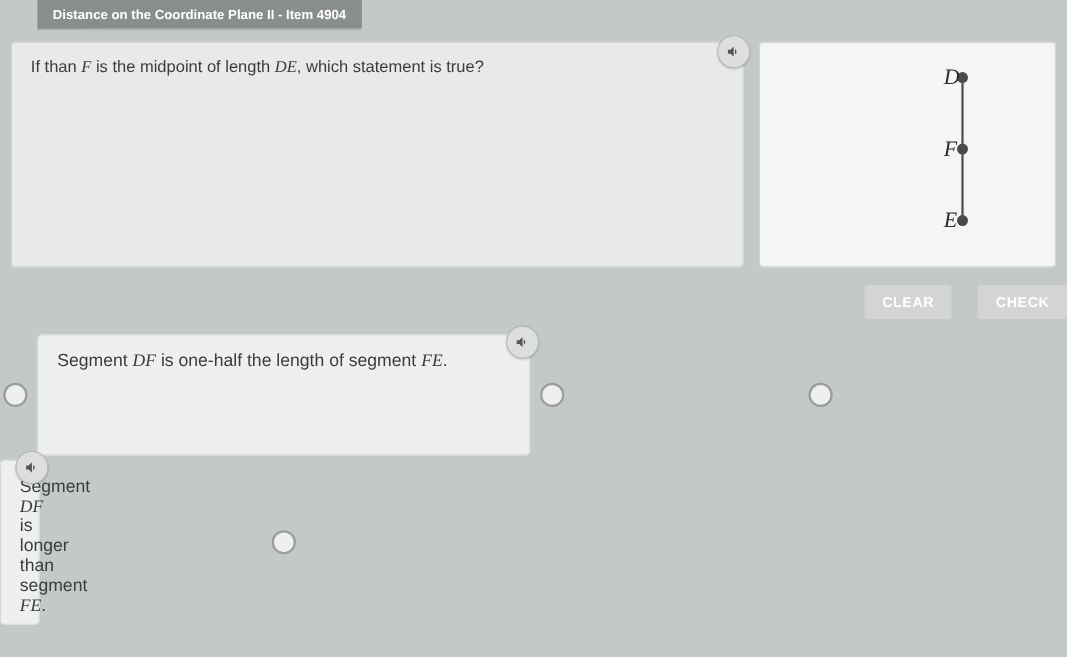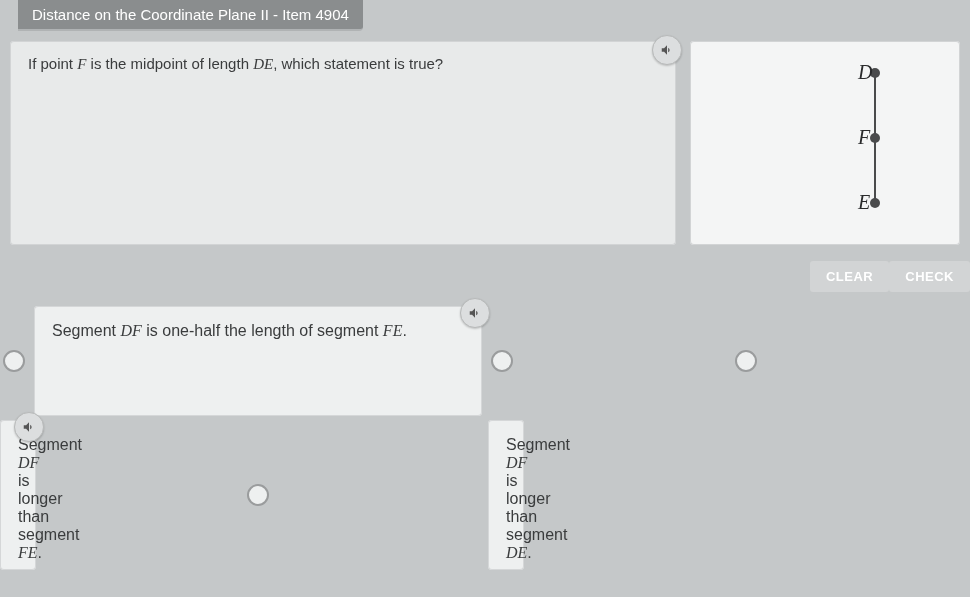--- a/index.html
+++ b/index.html
@@ -7,27 +7,27 @@
     font-family: Arial, sans-serif;
     background: #c5c8c9;
     width: 970px;
     height: 597px;
     overflow: hidden;
     position: relative;
   }
   .header-bar {
     background: #8a8d8e;
     color: #fff;
-    font-weight: normal;
-    font-size: 15px;
+    font-weight: bold;
+    font-size: 12px;
     padding: 6px 14px;
     border-bottom: 2px solid #b0b3b4;
     display: inline-block;
     border-radius: 0 0 4px 0;
-    margin-left: 18px;
+    margin-left: 34px;
   }
   .top-row {
     display: flex;
     gap: 14px;
     padding: 10px 10px 10px 10px;
     align-items: stretch;
   }
   .question-card {
     position: relative;
     background: #e8eaea;
@@ -62,21 +62,21 @@
     background: #f4f5f5;
     border-radius: 4px;
     width: 270px;
     position: relative;
     box-shadow: inset 0 0 0 1px #d2d4d5;
   }
   .diagram-svg { width: 100%; height: 100%; }
   .action-row {
     display: flex;
     justify-content: flex-end;
-    gap: 0;
+    gap: 24px;
     padding: 6px 0 14px 0;
   }
   .action-btn {
     background: #d2d4d5;
     color: #fff;
     font-weight: bold;
     font-size: 13px;
     padding: 8px 16px;
     border: none;
     border-radius: 3px;
@@ -124,21 +124,21 @@
 <div class="header-bar">Distance on the Coordinate Plane II - Item 4904</div>
 
 <div class="top-row">
   <div class="question-card">
     <div class="audio-btn">
       <svg viewBox="0 0 24 24">
           <path d="M3 9v6h4l5 5V4L7 9H3zm13.5 3A4.5 4.5 0 0 0 14 7.97v8.05c1.48-.73 2.5-2.25 2.5-4.02z"></path>
         </svg>
     </div>
     <p class="question-text">
-      <span>If point </span><span class="mathit">F</span><span> is the midpoint of length </span><span class="mathit">DE</span><span>, which statement is true?</span>
+      <span>If than </span><span class="mathit">F</span><span> is the midpoint of length </span><span class="mathit">DE</span><span>, which statement is true?</span>
     </p>
   </div>
 
   <div class="diagram-card">
     <svg class="diagram-svg" viewBox="0 0 270 200">
       <line x1="185" y1="30" x2="185" y2="160" stroke="#4a4b4c" stroke-width="2"></line>
       <circle cx="185" cy="30" r="5" fill="#4a4b4c"></circle>
       <circle cx="185" cy="95" r="5" fill="#4a4b4c"></circle>
       <circle cx="185" cy="160" r="5" fill="#4a4b4c"></circle>
       <text x="168" y="36" font-family="Times New Roman" font-style="italic" font-size="20" fill="#2a2b2c">D</text>
@@ -179,20 +179,17 @@
       <svg viewBox="0 0 24 24">
           <path d="M3 9v6h4l5 5V4L7 9H3zm13.5 3A4.5 4.5 0 0 0 14 7.97v8.05c1.48-.73 2.5-2.25 2.5-4.02z"></path>
         </svg>
     </div>
     <span>Segment </span><span class="mathit">DF</span><span> is longer than segment </span><span class="mathit">FE</span><span>.</span>
   </div>
 
   <div class="radio-cell">
       <div class="radio-outer"></div>
     </div>
-  <div class="option-card short">
-    <span>Segment </span><span class="mathit">DF</span><span> is longer than segment </span><span class="mathit">DE</span><span>.</span>
-  </div>
 
 </div>
 
 
 
 
 </body></html>

